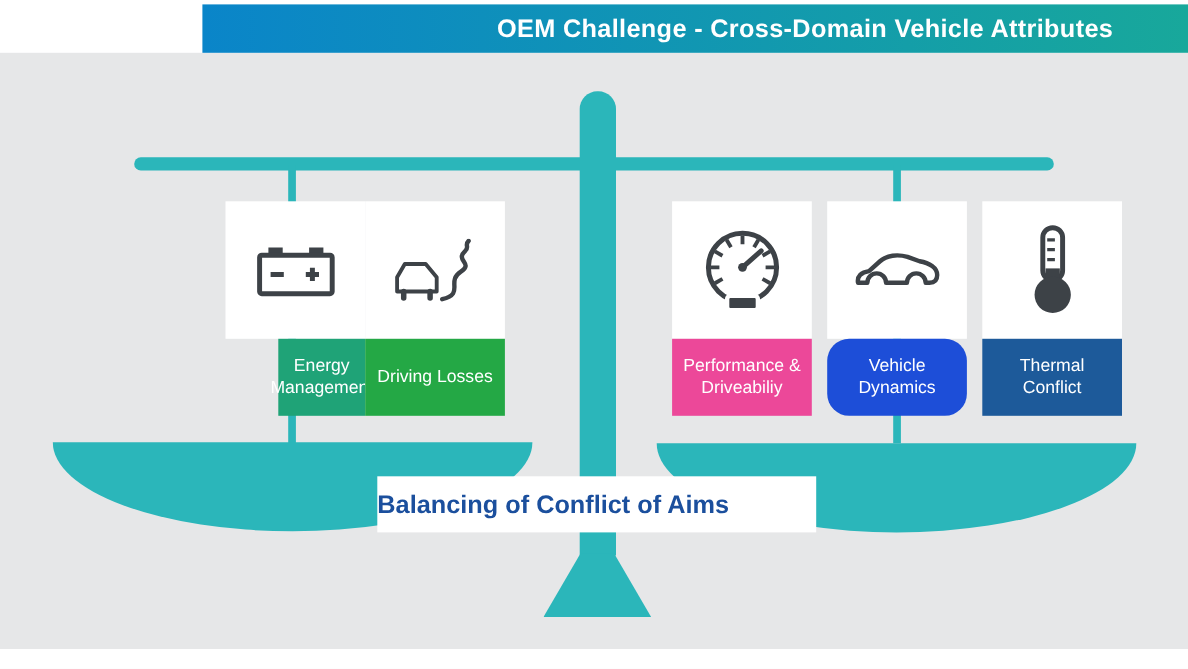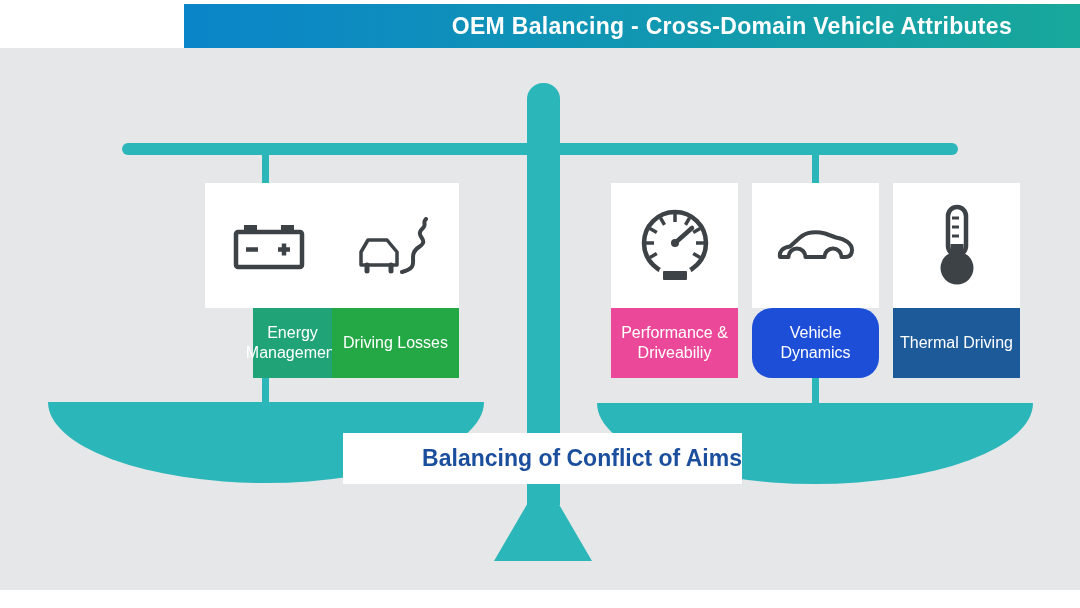--- a/index.html
+++ b/index.html
@@ -17,21 +17,21 @@
   .pan{position:absolute;top:402px;width:436px;height:81px;border-radius:0 0 50% 50% / 0 0 100% 100%;}
   .pan.left{left:48px;}
   .pan.right{left:597px;top:403px;}
   .base{position:absolute;left:494px;top:503px;width:98px;height:58px;clip-path:polygon(34.5% 0%,65.5% 0%,100% 100%,0% 100%);}
   
   .card{position:absolute;top:183px;width:127px;height:195px;display:flex;flex-direction:column;}
   .icon-area{height:125px;background:#ffffff;display:flex;align-items:center;justify-content:center;}
   .card-label{height:70px;display:flex;align-items:center;justify-content:center;text-align:center;color:#ffffff;font-size:16px;line-height:1.22;padding:0 6px;box-sizing:border-box;}
   svg.icon{color:#3d4247;display:block;}
   
-  .banner{position:absolute;left:343px;top:433px;width:399px;height:51px;background:#ffffff;display:flex;align-items:center;justify-content:flex-end;}
+  .banner{position:absolute;left:343px;top:433px;width:399px;height:51px;background:#ffffff;display:flex;align-items:center;justify-content:flex-start;}
   .banner span{font-size:23px;font-weight:bold;}
 </style>
 </head>
 <body>
 
 <div class="stage">
 
   <div class="bg-gray" style="background-color: rgb(230, 231, 232);"></div>
 
   <div class="beam" style="background-color: rgb(43, 182, 186);"></div>
@@ -107,24 +107,24 @@
         <rect x="15" y="3" width="18" height="48" rx="9" fill="#ffffff" stroke="currentColor" stroke-width="4.5"></rect>
         <g stroke="currentColor" stroke-width="3">
           <line x1="19" y1="14" x2="26" y2="14"></line>
           <line x1="19" y1="23" x2="26" y2="23"></line>
           <line x1="19" y1="32" x2="26" y2="32"></line>
         </g>
         <rect x="17.5" y="40" width="13" height="14" fill="currentColor"></rect>
         <circle cx="24" cy="64" r="16.5" fill="currentColor"></circle>
       </svg>
     </div>
-    <div class="card-label" style="background-color: rgb(29, 90, 154);">Thermal Driving</div>
+    <div class="card-label" style="background-color: rgb(29, 90, 154);">Thermal Conflict</div>
   </div>
 
   <div class="banner" style="background-color: rgb(255, 255, 255);">
     <span style="color: rgb(27, 79, 157);">Balancing of Conflict of Aims</span>
   </div>
 
   <div class="header" style="background: linear-gradient(90deg, rgb(10, 133, 201), rgb(24, 168, 155));">
-    <span class="title" style="color: rgb(255, 255, 255);">OEM Balancing - Cross-Domain Vehicle Attributes</span>
+    <span class="title" style="color: rgb(255, 255, 255);">OEM Challenge - Cross-Domain Vehicle Attributes</span>
   </div>
 
 </div>
 
 </body></html>

